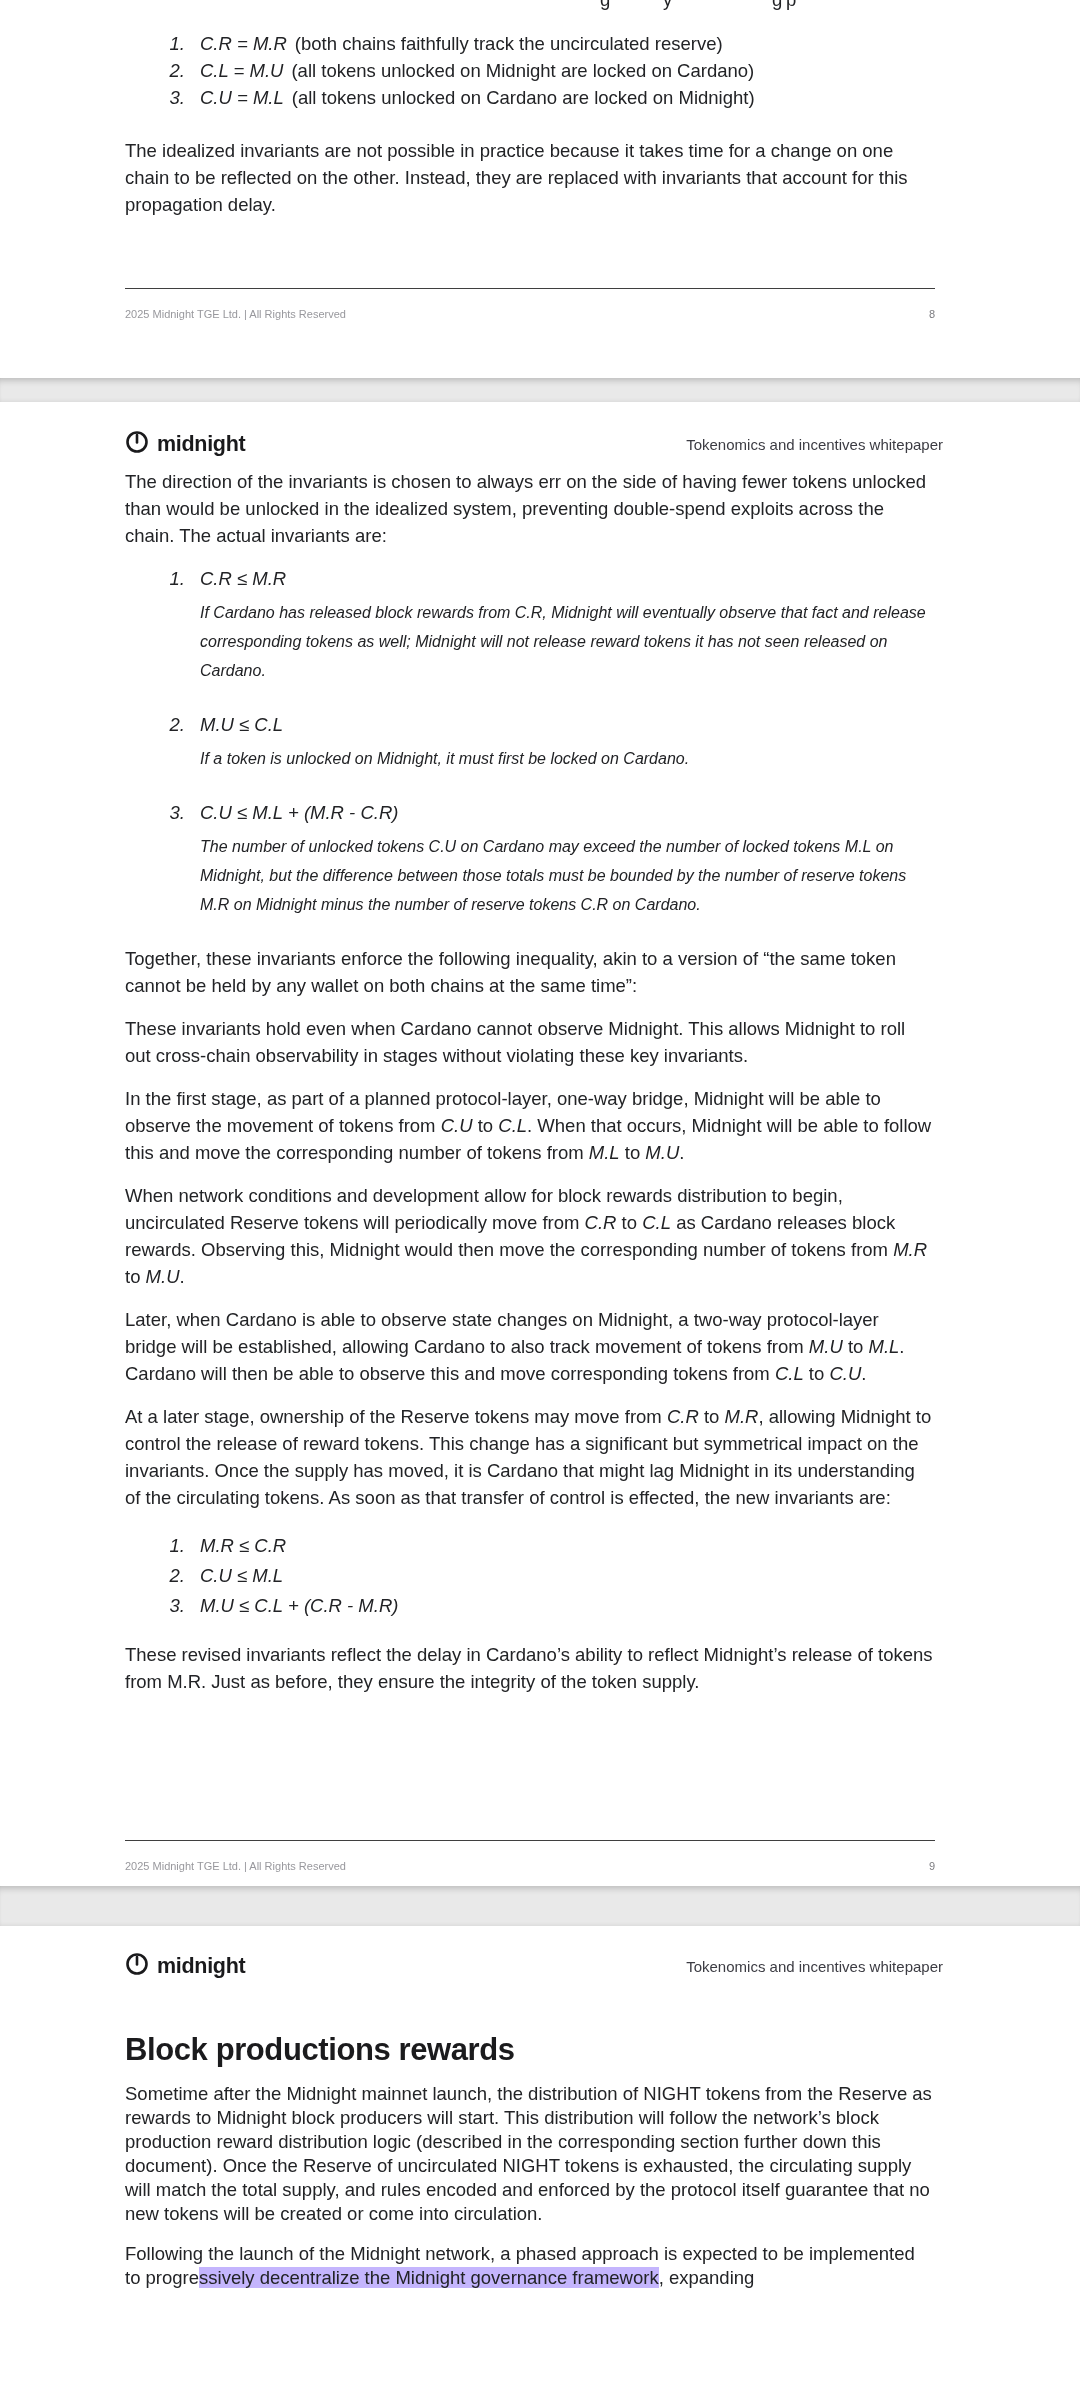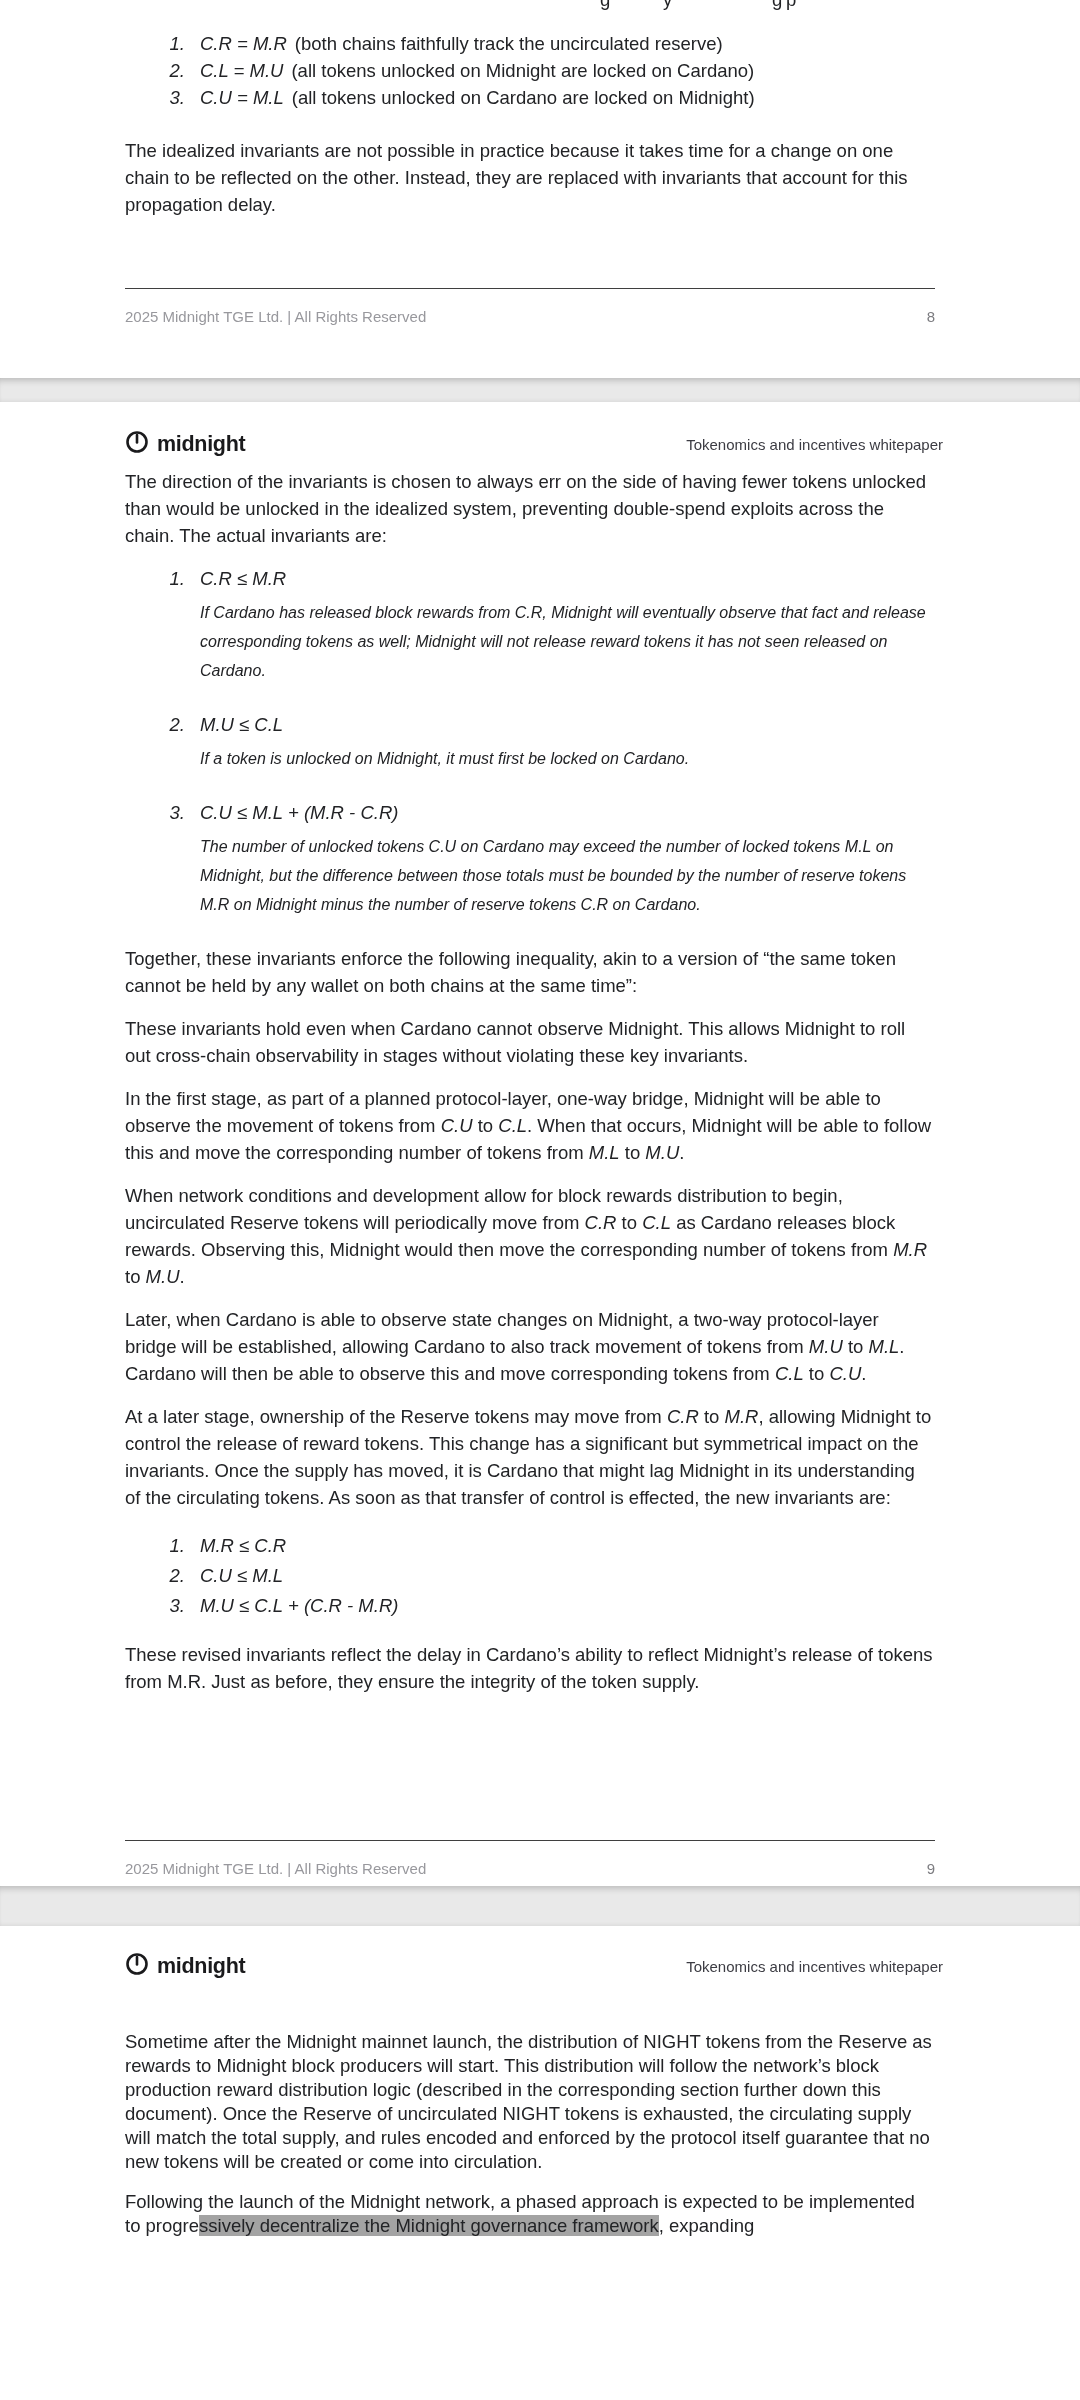--- a/index.html
+++ b/index.html
@@ -32,27 +32,27 @@
   }
   .logo { display:flex; align-items:center; gap:8px; }
   .logo-text { font-weight:bold; font-size:21.5px; letter-spacing:-0.3px; color:#1a1a1c; }
   .doc-title { font-size:15px; color:#3c3c43; }
 
   
   .doc-footer { position:absolute; left:125px; right:145px; }
   #page8 .doc-footer { top:288px; }
   #page9 .doc-footer { top:1438px; }
   .footer-rule { border-top:1.5px solid #3f3f3f; height:0; }
-  .footer-row { display:flex; justify-content:space-between; margin-top:19px; font-size:15px; color:#98989d;gap:48px; }
+  .footer-row { display:flex; justify-content:space-between; margin-top:19px; font-size:11px; color:#98989d;gap:48px; }
   .footer-page-num { color:#7c7c80; }
 
   
   .p { font-size:18.5px; line-height:27px; margin:0 0 16px 0; }
   .it { font-style:italic; }
-  .hl { background:#a3a3a3; }
+  .hl { background:#c4b5fd; }
 
   .oli { display:flex; font-style:italic; font-size:18.5px; line-height:27px; }
   .oli .num { width:60px; text-align:right; margin-right:15px; flex:none; }
   .oli .line { flex:1; }
   .oli .note { font-style:normal; margin-left:8px; }
   .desc { margin:6px 0 0 75px; font-style:italic; font-size:16px; line-height:29px; }
   .inv-block { margin-top:26px; }
   .inv-block.first { margin-top:8px; }
   .formula-standalone { margin:20px 0 20px 75px; font-style:italic; font-size:18.5px; line-height:27px; }
   .tight-list .oli { line-height:30px; }
@@ -195,18 +195,19 @@
           <svg width="24" height="24" viewBox="0 0 24 24" fill="none">
             <circle cx="12" cy="12" r="9.5" stroke="#1a1a1c" stroke-width="2.6"></circle>
             <line x1="12" y1="12.5" x2="12" y2="5" stroke="#1a1a1c" stroke-width="2.6" stroke-linecap="round"></line>
           </svg>
         </span>
         <span class="logo-text">midnight</span>
       </div>
       <span class="doc-title">Tokenomics and incentives whitepaper</span>
     </div>
     <div class="content">
+      <h1 class="h1-first">Block productions rewards</h1>
       <p class="p">Sometime after the Midnight mainnet launch, the distribution of NIGHT tokens from the Reserve as rewards to Midnight block producers will start. This distribution will follow the network’s block production reward distribution logic (described in the corresponding section further down this document). Once the Reserve of uncirculated NIGHT tokens is exhausted, the circulating supply will match the total supply, and rules encoded and enforced by the protocol itself guarantee that no new tokens will be created or come into circulation.</p>
       <p class="p"><span>Following the launch of the Midnight network, a phased approach is expected to be implemented to progre</span><span class="hl">ssively decentralize the Midnight governance framework</span><span>, expanding</span></p>
     </div>
   </section>
 
 </div>
 
 </body></html>

